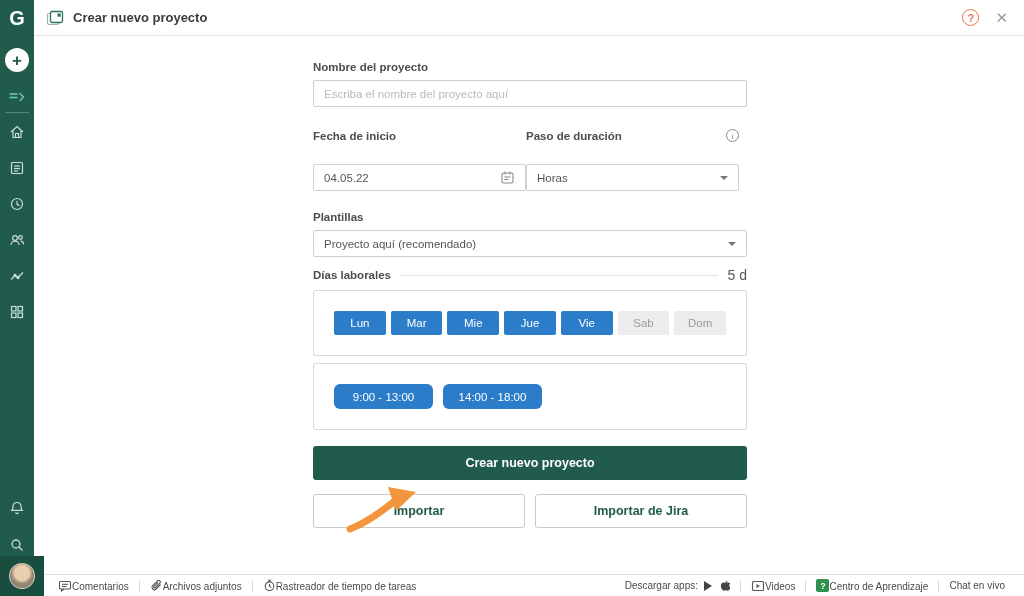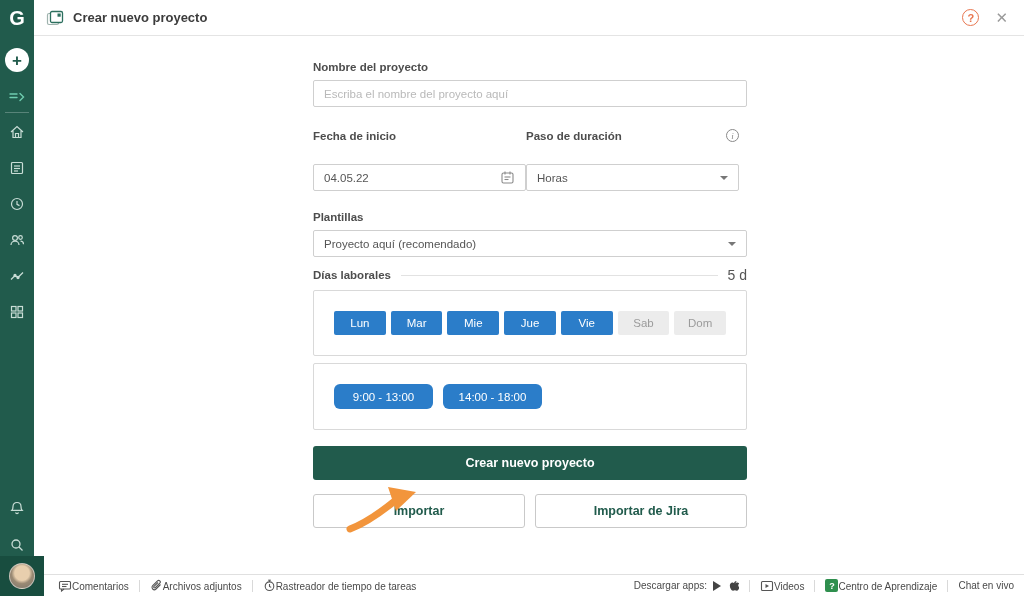--- a/index.html
+++ b/index.html
@@ -79,21 +79,21 @@
                 font-family:Liberation Sans, sans-serif; cursor:pointer; }
   .arrow { position:absolute; left:300px; top:446px; }
 
   
   .statusbar { position:absolute; left:44px; right:0; bottom:0; height:22px;
                background:#fff; border-top:1px solid #e0e0e0; display:flex;
                align-items:center; font-size:10px; color:#4a4a4a; }
   .sb-item { display:flex; align-items:flex-end; gap:0; cursor:pointer; white-space:nowrap; }
   .vdiv { width:1px; height:12px; background:#d9d9d9; margin:0 10px; }
   .sb-left { display:flex; align-items:center; margin-left:14px; }
-  .sb-right { display:flex; align-items:center; margin-left:auto; margin-right:10px;padding-left:40px; }
+  .sb-right { display:flex; align-items:center; margin-left:auto; margin-right:19px;padding-left:40px; }
   .play-tri { width:0; height:0; border-top:5px solid transparent;
               border-bottom:5px solid transparent; border-left:8px solid #444;
               margin-left:6px; cursor:pointer; }
   .apple { margin-left:7px; cursor:pointer; }
   .q-sq { width:13px; height:13px; background:#2f8f4e; border-radius:2px; color:#fff;
           font-size:9px; font-weight:bold; display:flex; align-items:center;
           justify-content:center; }
   svg { display:block; }
 </style>
 </head>

